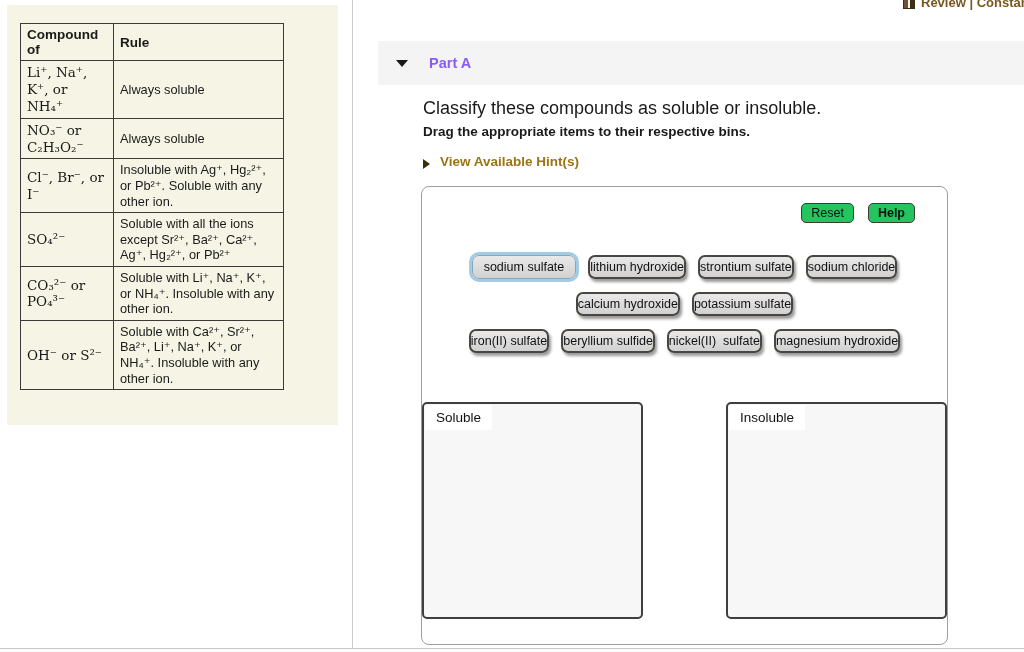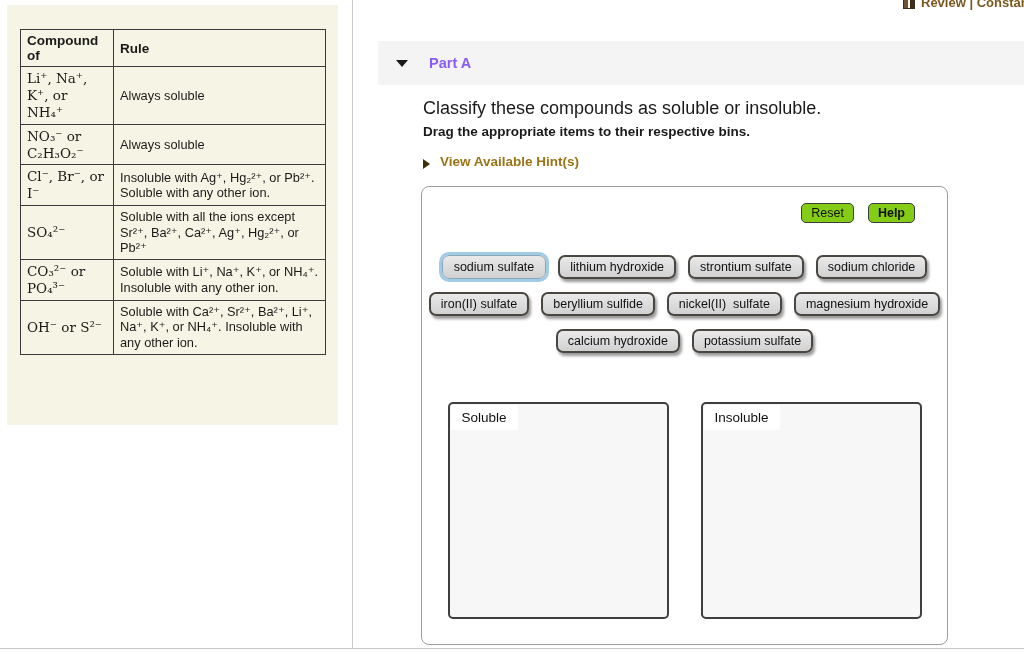--- a/index.html
+++ b/index.html
@@ -6,21 +6,21 @@
   .screen{
     position:relative;width:1024px;height:652px;overflow:hidden;background:#ffffff;
     font-family:"Liberation Sans","DejaVu Sans",sans-serif;color:#1a1a1a;
   }
   
   .ref-panel{
     position:absolute;left:7px;top:5px;width:331px;height:420px;
     background:#f6f5e5;box-sizing:border-box;padding:12px 12px 0 13px;
   }
   .ref-intro{font-size:13.5px;line-height:1.32;width:312px;color:#1a1a1a;}
-  .ref-table{border-collapse:collapse;margin-top:12px;width:306px;background:transparent;}
+  .ref-table{border-collapse:collapse;margin-top:6px;width:264px;background:transparent;}
   .ref-table th,.ref-table td{
     border:1px solid #3a3a3a;padding:3px 6px;vertical-align:middle;text-align:left;
   }
   .ref-table th{font-size:13.5px;font-weight:bold;font-family:"Liberation Sans","DejaVu Sans",sans-serif;}
   .col-compound{width:80px;}
   .cell-compound{font-family:"DejaVu Serif",serif;font-size:13.5px;line-height:1.25;}
   .cell-rule{font-size:12.8px;line-height:1.22;font-family:"Liberation Sans","DejaVu Sans",sans-serif;}
   
   .v-divider{position:absolute;left:352px;top:0;width:1px;height:649px;background:#cccccc;}
   .bottom-line{position:absolute;left:0;top:648px;width:1024px;height:1px;background:#c6c6c6;}
@@ -52,39 +52,39 @@
     border-top:5px solid transparent;border-bottom:5px solid transparent;border-left:7px solid #3c2f05;
   }
   .hint-text{font-size:13.5px;font-weight:bold;color:#9a7416;}
   
   .activity{
     position:absolute;left:421px;top:186px;width:527px;height:459px;box-sizing:border-box;
     background:#ffffff;border:1px solid #9e9e9e;border-radius:8px;
   }
   .btn-row{position:absolute;right:32px;top:16px;display:flex;gap:14px;}
   .ui-btn{
-    background:#84cc16;border:1.5px solid #3c3c3c;border-radius:5px;
+    background:#22c55e;border:1.5px solid #3c3c3c;border-radius:5px;
     font-size:12.5px;padding:2px 9px;color:#111;cursor:pointer;
     font-family:"Liberation Sans","DejaVu Sans",sans-serif;
   }
   .ui-btn.bold{font-weight:bold;}
   .chips-area{position:absolute;left:0;right:0;top:68px;display:flex;flex-direction:column;gap:13px;}
   .chip-row{display:flex;justify-content:center;gap:12px;}
   .chip{
     display:inline-block;white-space:pre;
     background:linear-gradient(#e9e9e9,#d1d1d1);
     border:2px solid #494540;border-radius:7px;
-    padding:3px 10px;font-size:12.5px;color:#111;cursor:grab;
+    padding:3px 0;font-size:12.5px;color:#111;cursor:grab;
     box-shadow:2px 3px 3px rgba(0,0,0,0.40);
   }
   .chip.selected{
     border:1px solid #8aa7b8;padding:4px 11px;
     box-shadow:0 0 0 3px #a2cbe5;
   }
-  .bins-area{position:absolute;left:0;right:0;top:215px;display:flex;justify-content:center;gap:32px;}
+  .bins-area{position:absolute;left:0;right:0;top:215px;display:flex;justify-content:space-between;gap:32px;}
   .bin{
     width:221px;height:217px;box-sizing:border-box;
     background:#f7f7f7;border:2px solid #3f3f3f;border-radius:5px;
   }
   .bin-label{
     display:inline-block;background:#ffffff;padding:5px 11px;margin:1px 0 0 1px;
     font-size:13.5px;color:#111;
   }
 </style>
 </head>
@@ -156,28 +156,28 @@
     </div>
 
     <div class="chips-area">
       <div class="chip-row">
         <div class="chip selected">sodium sulfate</div>
         <div class="chip">lithium hydroxide</div>
         <div class="chip">strontium sulfate</div>
         <div class="chip">sodium chloride</div>
       </div>
       <div class="chip-row">
+        <div class="chip">calcium hydroxide</div>
+        <div class="chip">potassium sulfate</div>
+      </div>
+      <div class="chip-row">
         <div class="chip">iron(II) sulfate</div>
         <div class="chip">beryllium sulfide</div>
         <div class="chip">nickel(II)  sulfate</div>
         <div class="chip">magnesium hydroxide</div>
-      </div>
-      <div class="chip-row">
-        <div class="chip">calcium hydroxide</div>
-        <div class="chip">potassium sulfate</div>
       </div>
     </div>
 
     <div class="bins-area">
       <div class="bin">
         <span class="bin-label">Soluble</span>
       </div>
       <div class="bin">
         <span class="bin-label">Insoluble</span>
       </div>

